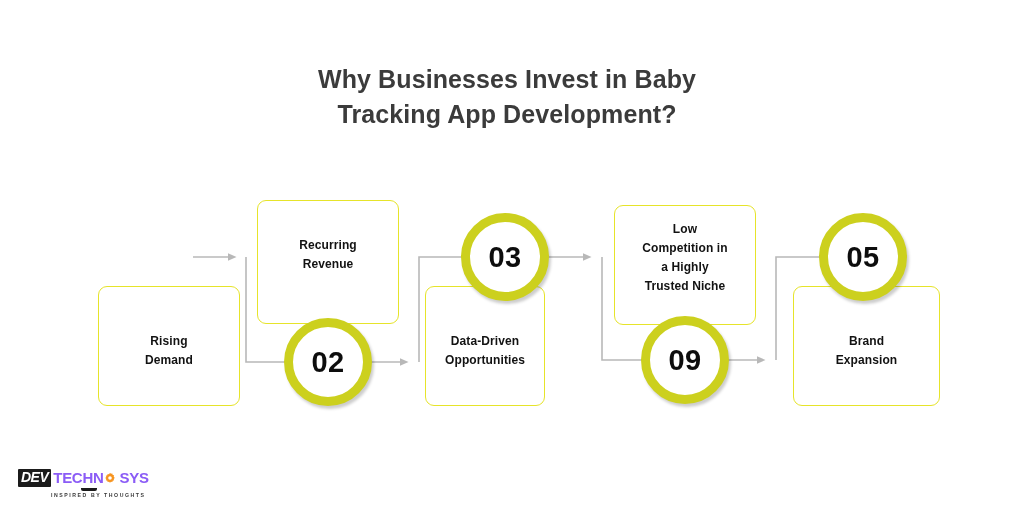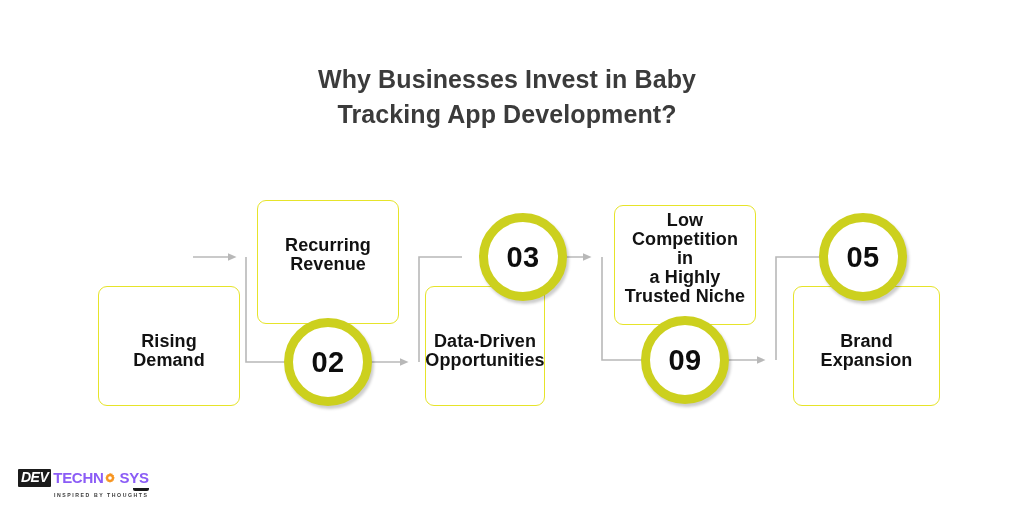--- a/index.html
+++ b/index.html
@@ -47,21 +47,21 @@
     position: absolute;
     z-index: 2;
     border: 1.4px solid #e6e42a;
     border-radius: 9px;
     background: #ffffff;
     display: flex;
     align-items: center;
     justify-content: center;
     text-align: center;
     padding: 6px 8px;
-    font-size: 18px;
+    font-size: 12px;
     line-height: 19px;
     font-weight: 700;
     color: #121212;
     letter-spacing: 0.1px;
   }
   .step-box .btxt { display: block; }
 
   
   .box-top-circle { align-items: center; padding-top: 16px; }
   
@@ -85,21 +85,21 @@
   }
 
   
   #logo {
     position: absolute;
     left: 18px;
     top: 468px;
     z-index: 4;
     display: flex;
     flex-direction: column;
-    align-items: flex-end;
+    align-items: center;
   }
   #logo-row {
     display: flex;
     align-items: center;
     height: 19px;
   }
   #logo-dev {
     background: #1b1b1b;
     color: #ffffff;
     font-size: 14px;
@@ -193,21 +193,21 @@
   <div class="step-circle" style="left:284px; top:318px; width:88px; height:88px;">
     <span>02</span>
   </div>
 
   <div class="step-box box-top-circle" style="left:425px; top:286px; width:120px; height:120px;">
     <div>
       <span class="btxt">Data-Driven</span>
       <span class="btxt">Opportunities</span>
     </div>
   </div>
-  <div class="step-circle" style="left:479px; top:213px; width:88px; height:88px;">
+  <div class="step-circle" style="left:461px; top:213px; width:88px; height:88px;">
     <span>03</span>
   </div>
 
   <div class="step-box box-bottom-circle" style="left:614px; top:205px; width:142px; height:120px;">
     <div>
       <span class="btxt">Low</span>
       <span class="btxt">Competition in</span>
       <span class="btxt">a Highly</span>
       <span class="btxt">Trusted Niche</span>
     </div>

